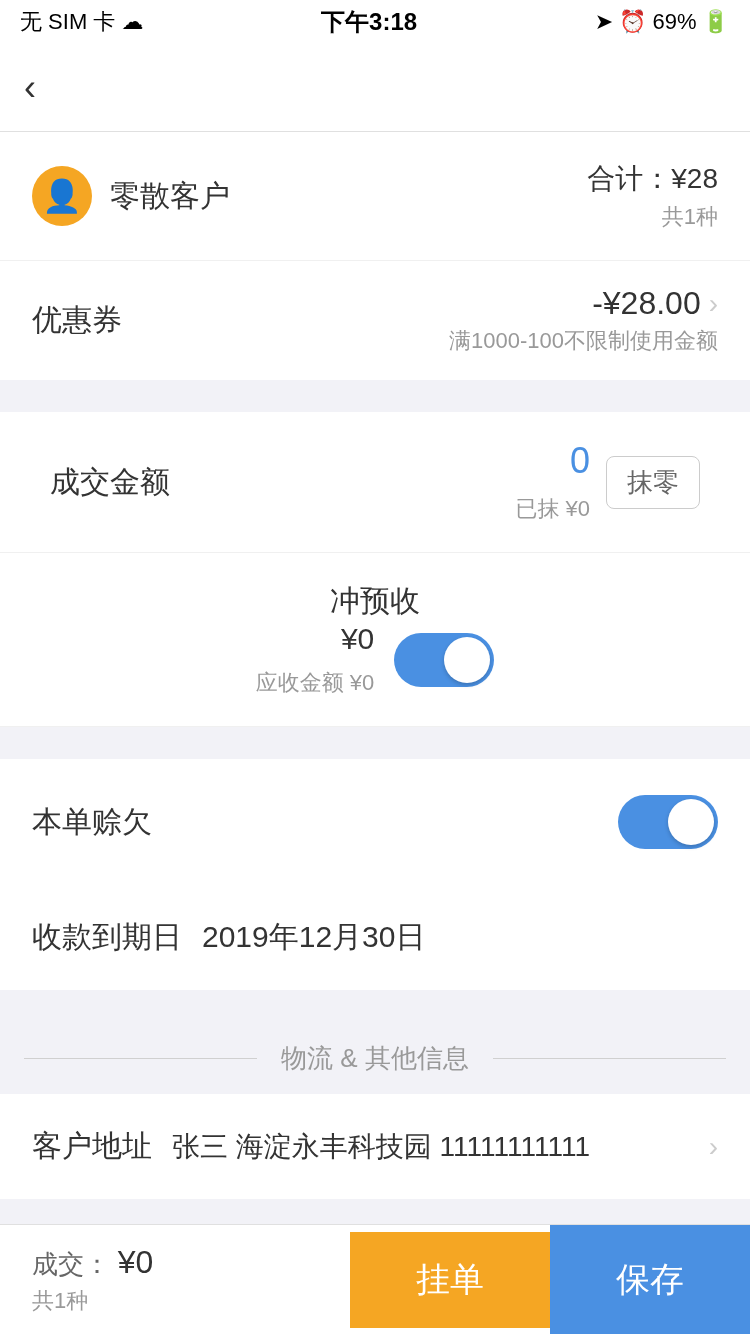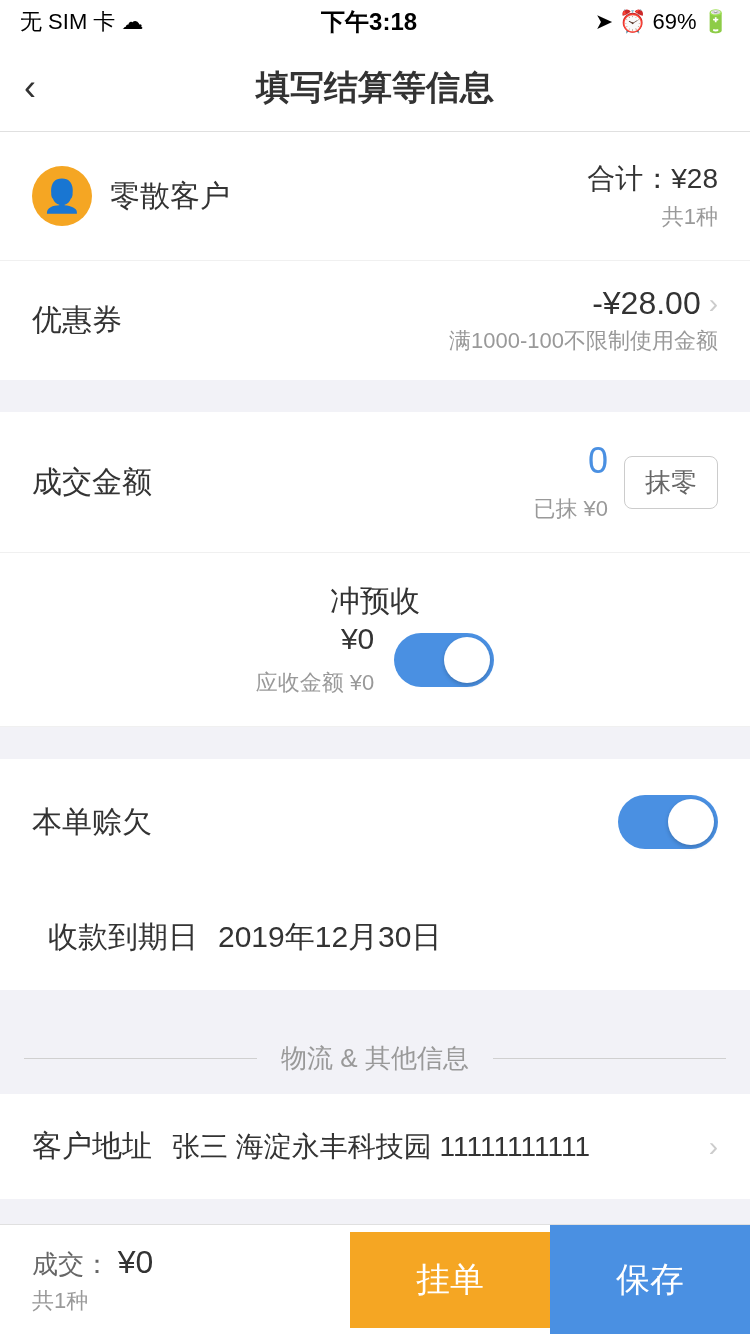--- a/index.html
+++ b/index.html
@@ -101,21 +101,21 @@
       height: 16px;
       background: #f2f2f7;
     }
 
     
     .row-item {
       background: #fff;
       display: flex;
       align-items: center;
       justify-content: space-between;
-      padding: 28px 32px;
+      padding: 28px 50px;
       border-bottom: 1px solid #f0f0f0;
     }
     .row-label { font-size: 30px; color: #333; }
 
     
     .amount-input {
       font-size: 36px;
       color: #4a90e2;
       border: none;
       outline: none;
@@ -183,21 +183,21 @@
       align-items: center;
       justify-content: space-between;
       padding: 36px 32px;
     }
 
     
     .due-date-row {
       background: #fff;
       display: flex;
       align-items: center;
-      padding: 32px 48px;
+      padding: 32px 32px;
       gap: 20px;
     }
     .due-date-label { font-size: 30px; color: #333; }
     .due-date-value { font-size: 30px; color: #333; }
 
     
     .logistics-header {
       background: #f2f2f7;
       height: 72px;
       display: flex;
@@ -286,21 +286,20 @@
   <div class="status-right">
     <span>➤</span>
     <span>⏰</span>
     <span>69%</span>
     <span>🔋</span>
   </div>
 </div>
 
 <div class="nav-bar">
   <div class="nav-back">‹</div>
-  <div class="nav-title">填写结算等信息</div>
 </div>
 
 <div class="section">
   <div class="customer-row">
     <div class="customer-left">
       <div class="customer-avatar">
         <span>👤</span>
       </div>
       <div class="customer-name">零散客户</div>
     </div>

